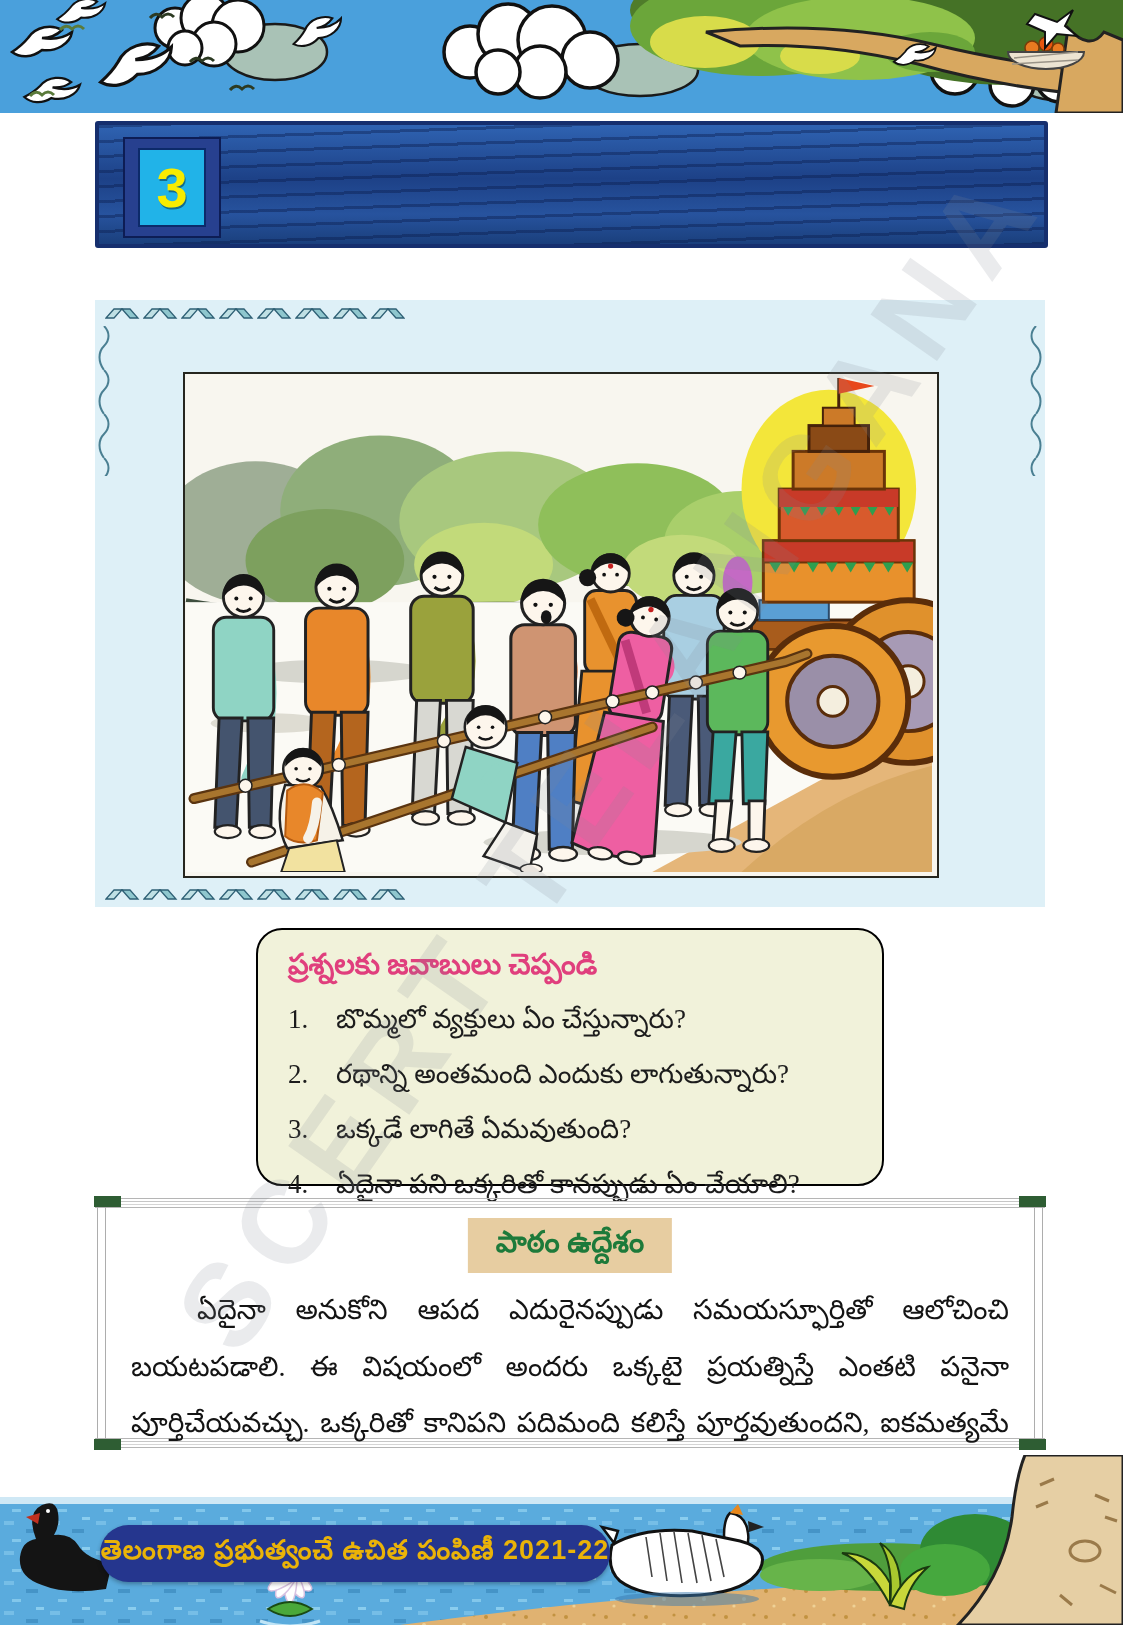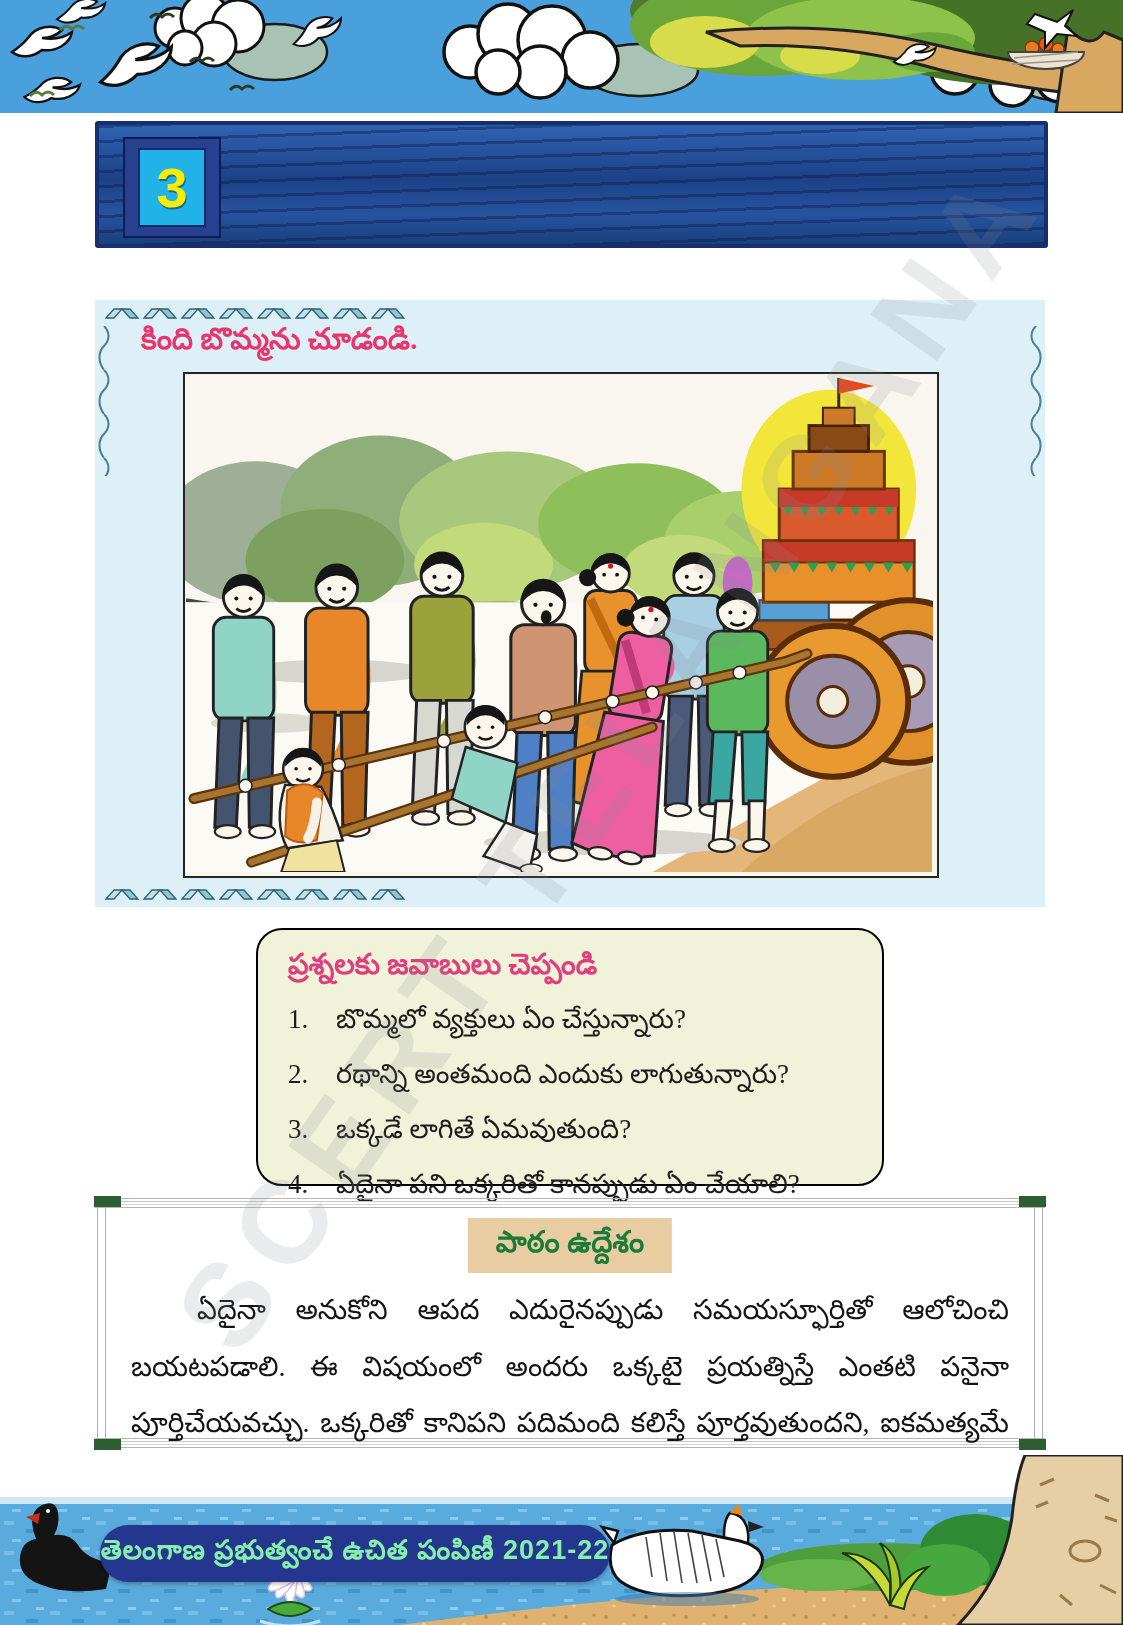--- a/index.html
+++ b/index.html
@@ -62,21 +62,21 @@
   .corner-tab.tl{left:-1px;top:-2px}.corner-tab.tr{right:-1px;top:-2px}
   .corner-tab.bl{left:-1px;bottom:-2px}.corner-tab.br{right:-1px;bottom:-2px}
   .objective-title{position:absolute;top:20px;left:50%;transform:translateX(-50%);
       background:#e7cda1;color:#1d7a3a;font-weight:bold;font-size:30px;padding:7px 28px;white-space:nowrap;}
   .objective-body{position:absolute;top:84px;left:36px;right:36px;font-size:28px;line-height:2.02;
       color:#141414;text-align:justify;text-indent:66px;}
 
   
   .footer{position:absolute;left:0;top:1455px;width:1123px;height:170px;}
   .footer-pill{position:absolute;left:100px;top:70px;width:510px;height:57px;background:#25368e;
-      border-radius:30px;color:#86efac;display:flex;align-items:center;justify-content:center;
+      border-radius:30px;color:#eab308;display:flex;align-items:center;justify-content:center;
       font-family:"Liberation Sans",sans-serif;font-weight:bold;font-size:27px;letter-spacing:1px;
       box-shadow:0 2px 4px rgba(0,0,0,.3);}
   .page-number-badge{position:absolute;left:797px;top:57px;width:84px;height:84px;border-radius:50%;
       background:radial-gradient(circle at 38% 30%, #305cb2, #1b3b88 55%, #132e6e);
       border:6px solid #a2a6ba;box-shadow:0 0 0 2px #6a6a72, inset 0 0 0 2px #454556;
       display:flex;align-items:center;justify-content:center;
       color:#ffffff;font-size:33px;font-weight:bold;font-family:"Liberation Serif",serif;}
 
   .arm{fill:none;stroke-width:11;stroke-linecap:round;}
 </style>
@@ -206,21 +206,20 @@
     </svg>
     <svg class="side-squiggle right">
       <defs>
           <pattern id="sqr" width="14" height="44" patternUnits="userSpaceOnUse">
         <path d="M7 0 C1 6 1 14 7 20 C13 26 13 36 7 44" fill="none" stroke="#4a7f92" stroke-width="2"></path>
       </pattern>
         </defs>
       <rect width="100%" height="100%" fill="url(#sqr)"></rect>
     </svg>
 
-    <div class="picture-caption">కింది బొమ్మను చూడండి.</div>
 
     <div class="illustration-frame">
       <svg viewBox="0 0 752 502" width="748" height="498">
 
         <g>
           <ellipse cx="70" cy="160" rx="95" ry="72" fill="#9fae96"></ellipse>
           <ellipse cx="195" cy="138" rx="100" ry="76" fill="#8fae7a"></ellipse>
           <ellipse cx="140" cy="188" rx="80" ry="52" fill="#7da05e"></ellipse>
           <ellipse cx="325" cy="148" rx="110" ry="70" fill="#a8c87e"></ellipse>
           <ellipse cx="300" cy="192" rx="70" ry="42" fill="#c2da7a"></ellipse>

